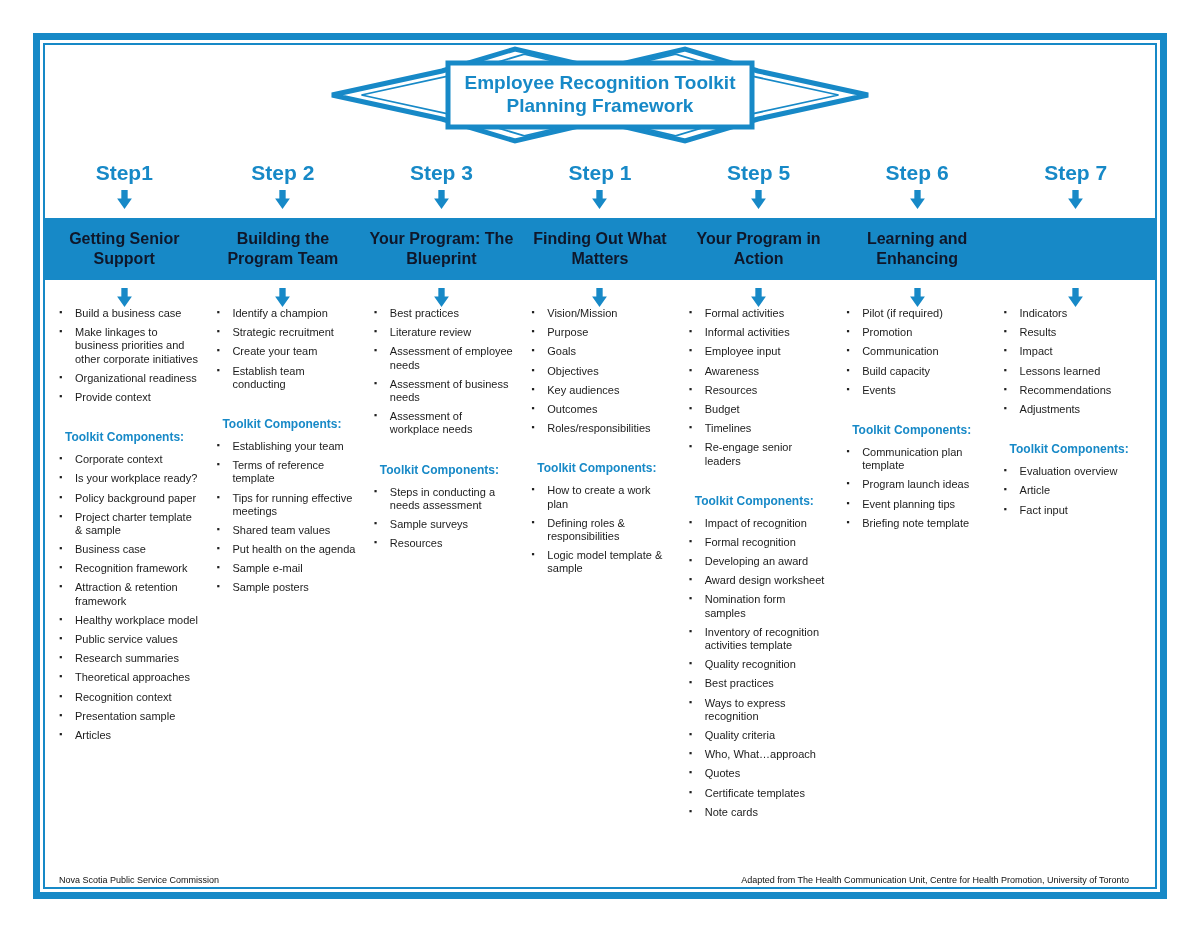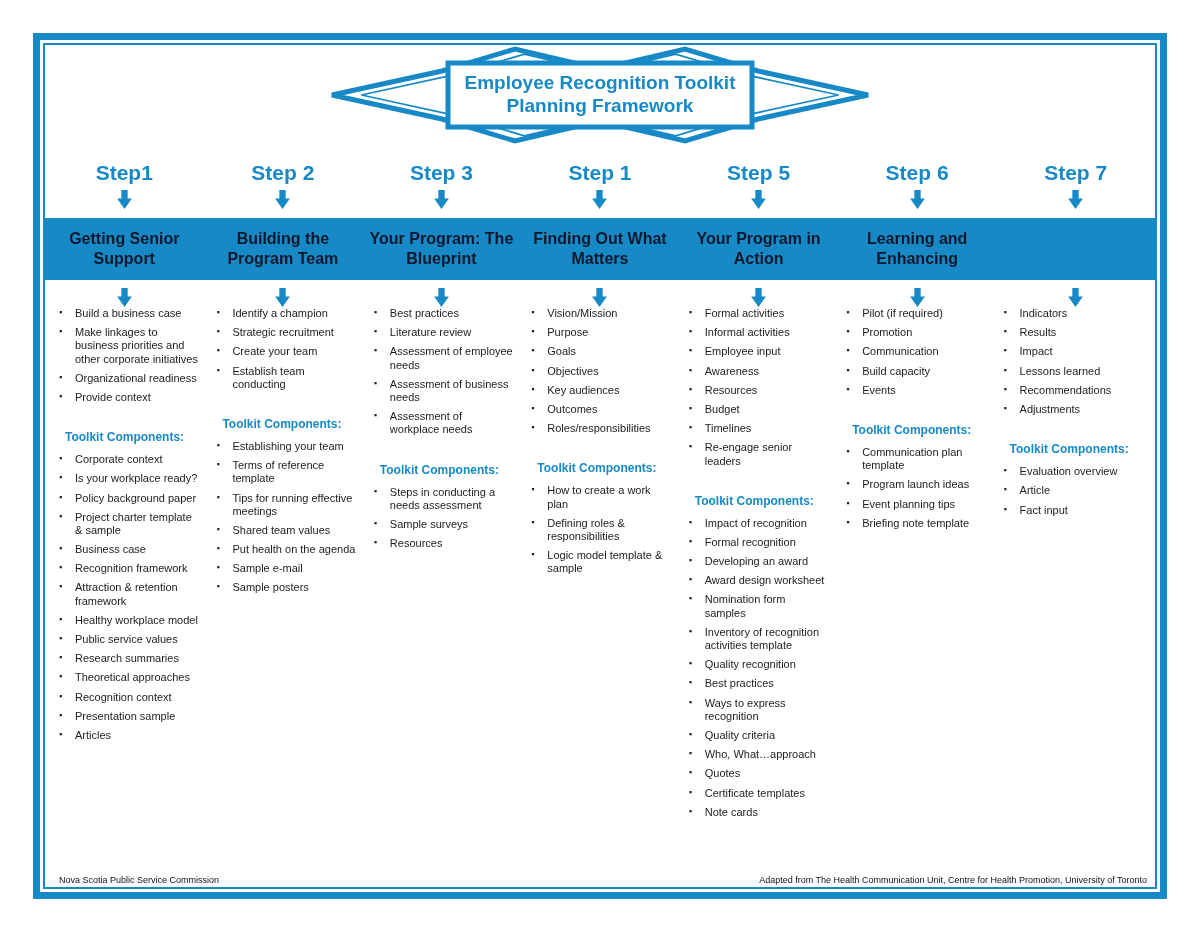--- a/index.html
+++ b/index.html
@@ -52,21 +52,21 @@
   }
   .toolkit-heading {
     color:var(--accent); font-weight:bold; font-size:12px;
     margin:26px 0 9px 7px;
   }
 
   .footer-left, .footer-right {
     position:absolute; bottom:2px; font-size:9px; color:#111;
   }
   .footer-left { left:14px; }
-  .footer-right { right:8px; }
+  .footer-right { right:26px; }
 </style>
 </head>
 <body>
 
 <div class="outer-frame">
   <div class="inner-frame">
     <div class="content">
 
       <div class="banner-wrap">
         <svg class="banner-svg" viewBox="0 0 540 100">

